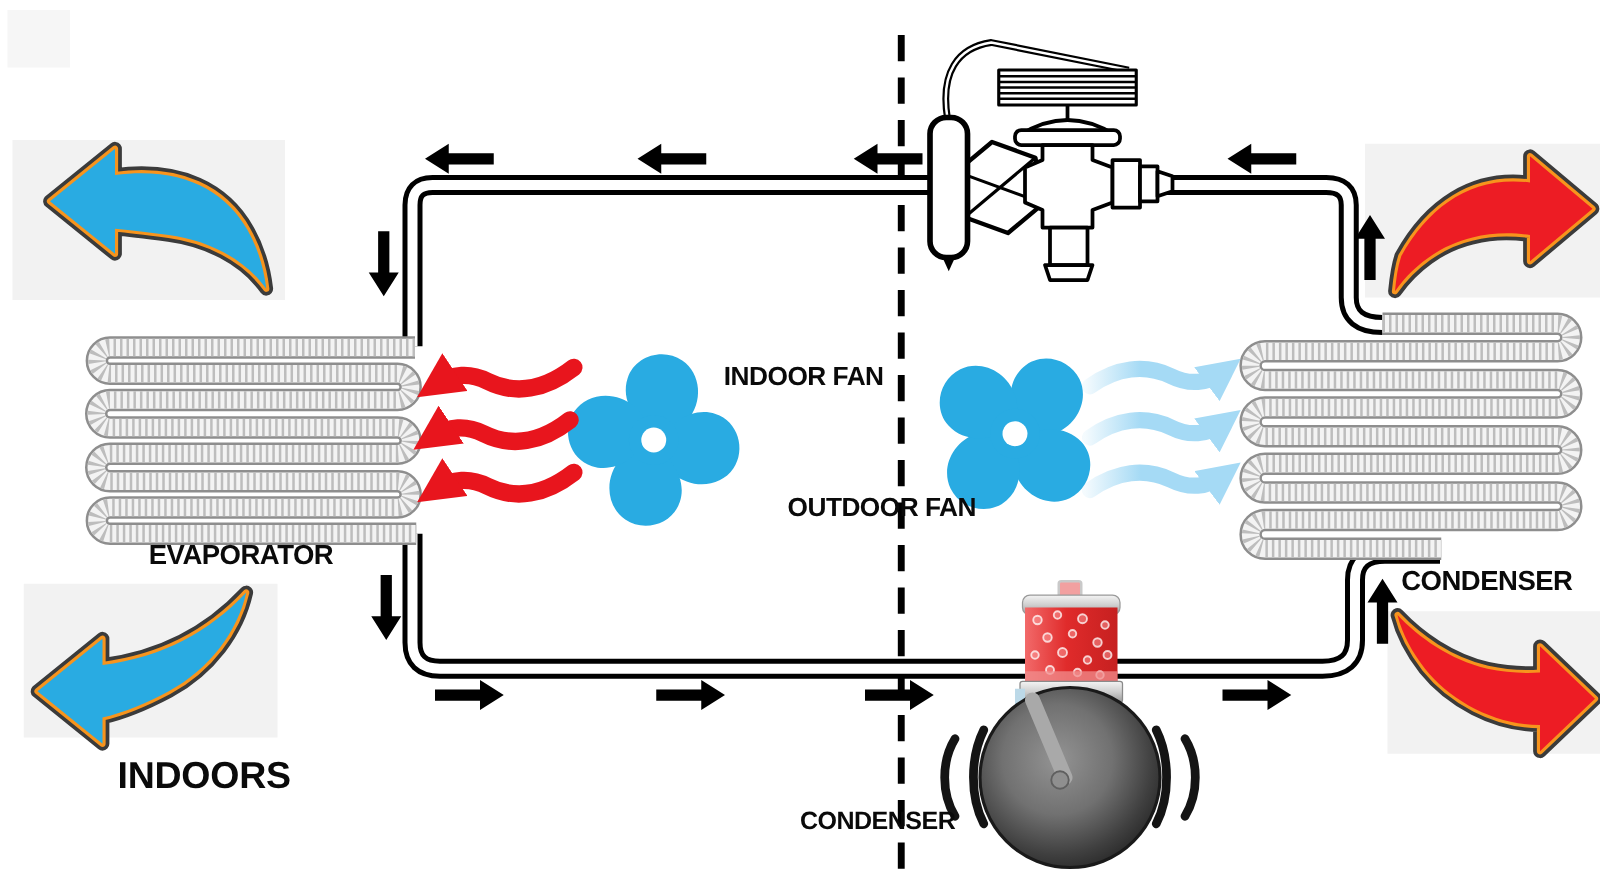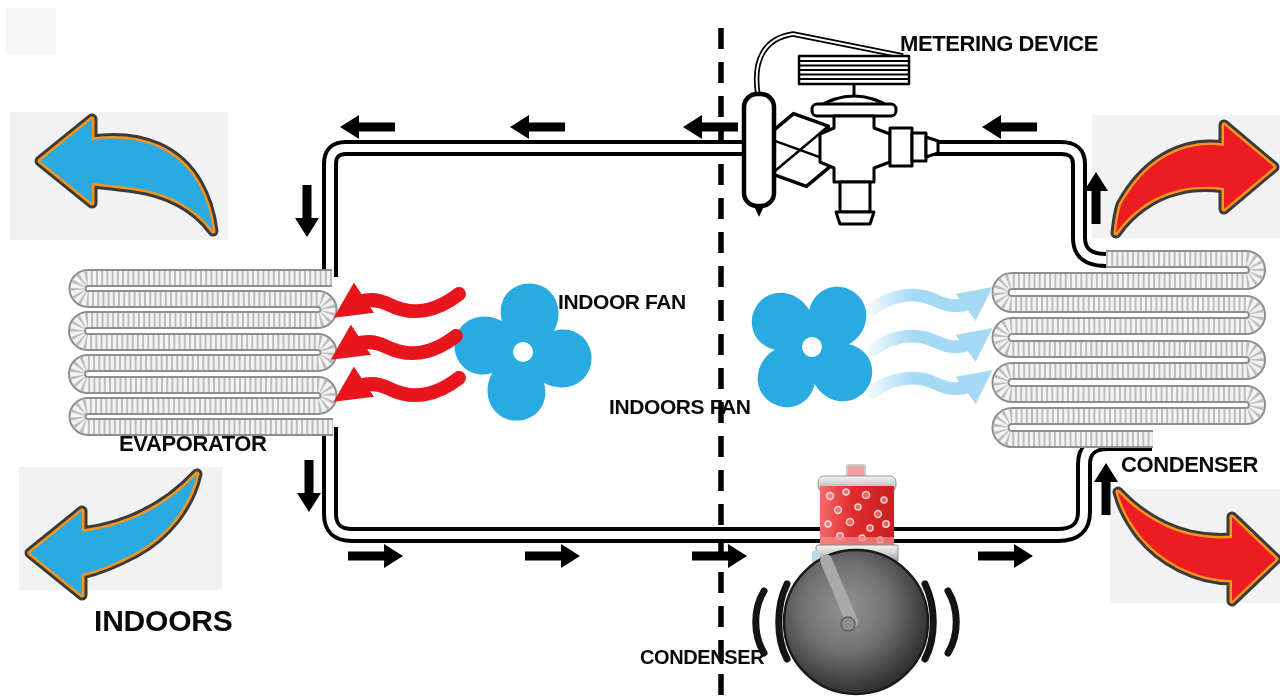--- a/index.html
+++ b/index.html
@@ -16,21 +16,21 @@
   .stage{
     position:relative;width:1280px;height:700px;background:#ffffff;
     font-family:"Liberation Sans","DejaVu Sans",sans-serif;overflow:hidden;
   }
   .stage svg{position:absolute;left:0;top:0;}
   .lbl{
     position:absolute;color:var(--ink);font-weight:700;letter-spacing:-0.4px;
     white-space:nowrap;line-height:1;user-select:none;
   }
   .lbl-md{font-size:22px;}
-  .lbl-fan{font-size:21px;}
+  .lbl-fan{font-size:21px;margin-left:21px;}
   .lbl-comp{font-size:20px;}
   .lbl-zone{font-size:30px;letter-spacing:-0.2px;text-align:right;}
 </style>
 </head>
 <body>
 
 <div class="stage">
 
 <svg width="1280" height="700" viewBox="0 0 1280 700">
   <defs>
@@ -236,21 +236,20 @@
       <path d="M 1274,167 L 1224,125 L 1224,146 C 1178,140 1143,165 1121,205 C 1118,214 1117,223 1116,233 C 1130,213 1152,196 1178,190 C 1193,186 1210,186 1224,188 L 1224,209 Z" fill="#ed1c24" stroke="#3b3b3b" stroke-width="11" paint-order="stroke"></path>
       <path d="M 1274,167 L 1224,125 L 1224,146 C 1178,140 1143,165 1121,205 C 1118,214 1117,223 1116,233 C 1130,213 1152,196 1178,190 C 1193,186 1210,186 1224,188 L 1224,209 Z" fill="#ed1c24" stroke="#f7941d" stroke-width="5" paint-order="stroke"></path>
     </g>
     <g>
       <path d="M 1118,492 C 1135,510 1160,528 1190,535 C 1204,538 1220,539 1232,538 L 1232,517 L 1276,559 L 1232,601 L 1232,580 C 1195,580 1160,560 1140,535 C 1130,522 1122,508 1118,492 Z" fill="#ed1c24" stroke="#3b3b3b" stroke-width="11" paint-order="stroke"></path>
       <path d="M 1118,492 C 1135,510 1160,528 1190,535 C 1204,538 1220,539 1232,538 L 1232,517 L 1276,559 L 1232,601 L 1232,580 C 1195,580 1160,560 1140,535 C 1130,522 1122,508 1118,492 Z" fill="#ed1c24" stroke="#f7941d" stroke-width="5" paint-order="stroke"></path>
     </g>
   </g>
 </svg>
 
-<div class="lbl lbl-md" style="left:900px;top:33px">METERING DEVICE</div>
 <div class="lbl lbl-fan" style="left:558px;top:291px">INDOOR FAN</div>
-<div class="lbl lbl-fan" style="left:609px;top:396px">INDOORS FAN</div>
+<div class="lbl lbl-fan" style="left:609px;top:396px">OUTDOOR FAN</div>
 <div class="lbl lbl-md" style="left:119px;top:433px">EVAPORATOR</div>
 <div class="lbl lbl-md" style="left:1121px;top:454px">CONDENSER</div>
 <div class="lbl lbl-comp" style="left:640px;top:647px">CONDENSER</div>
 <div class="lbl lbl-zone" style="left:94px;top:606px">INDOORS</div>
 
 </div>
 
 </body></html>

